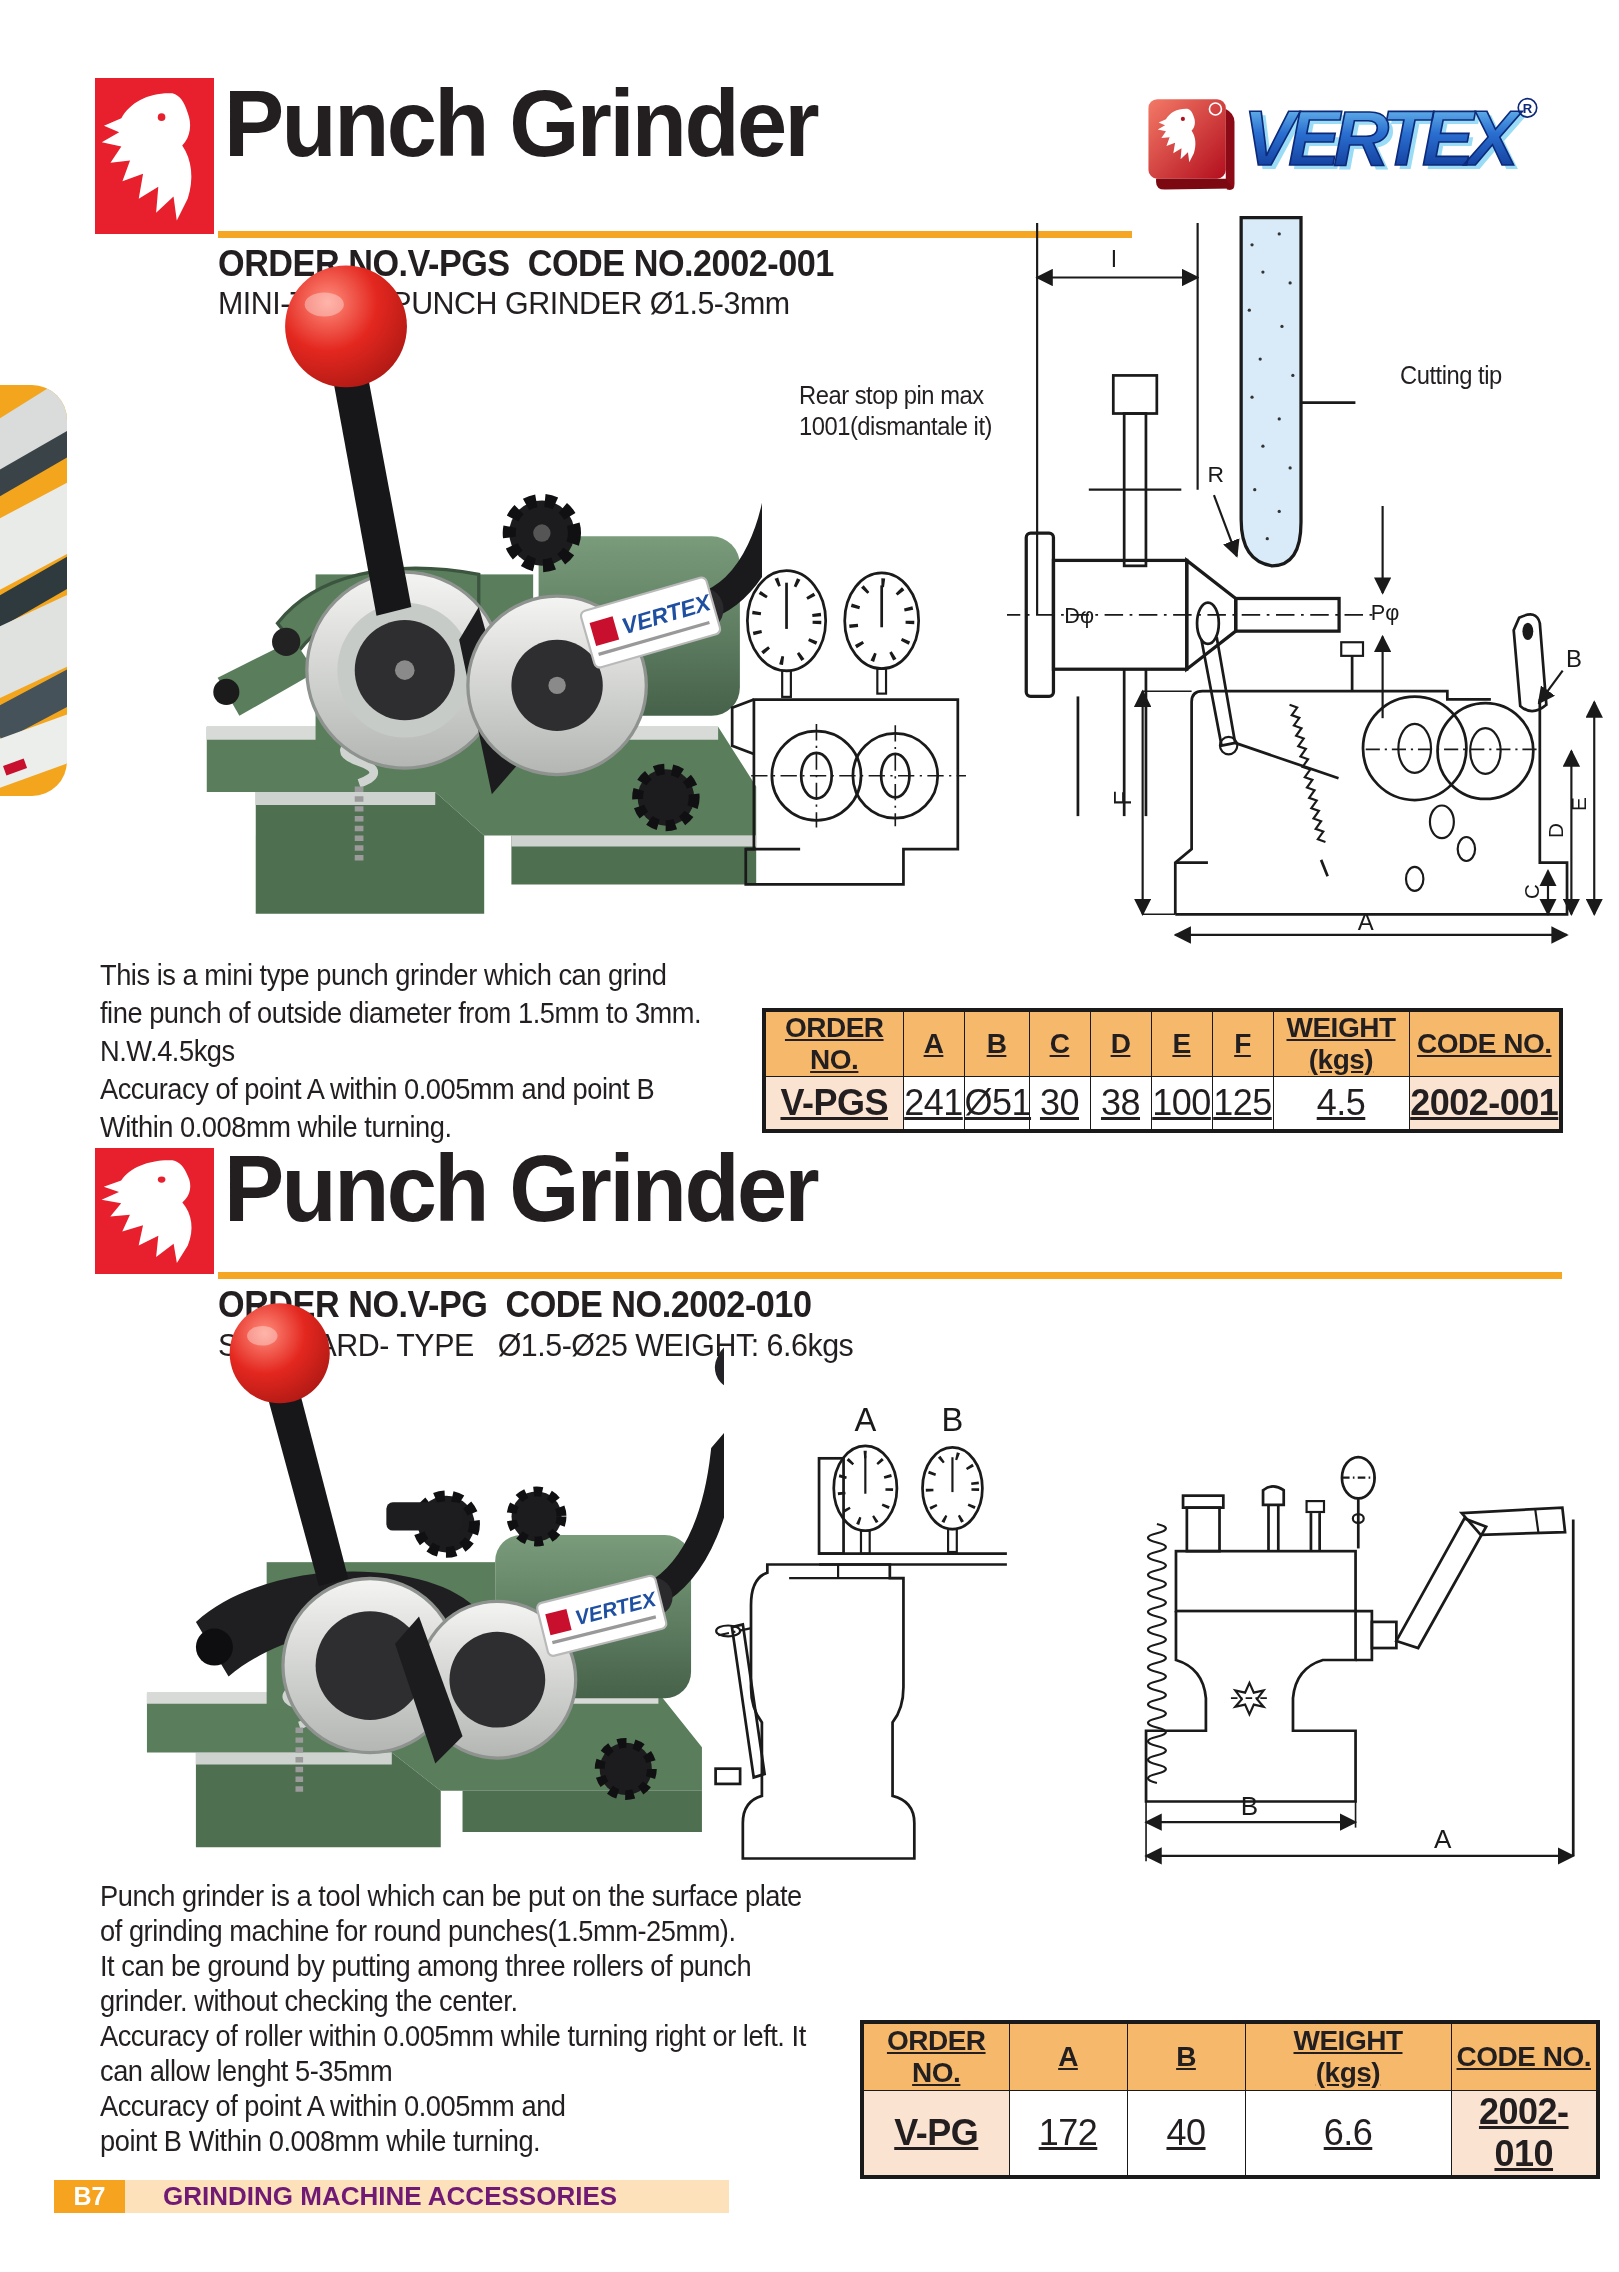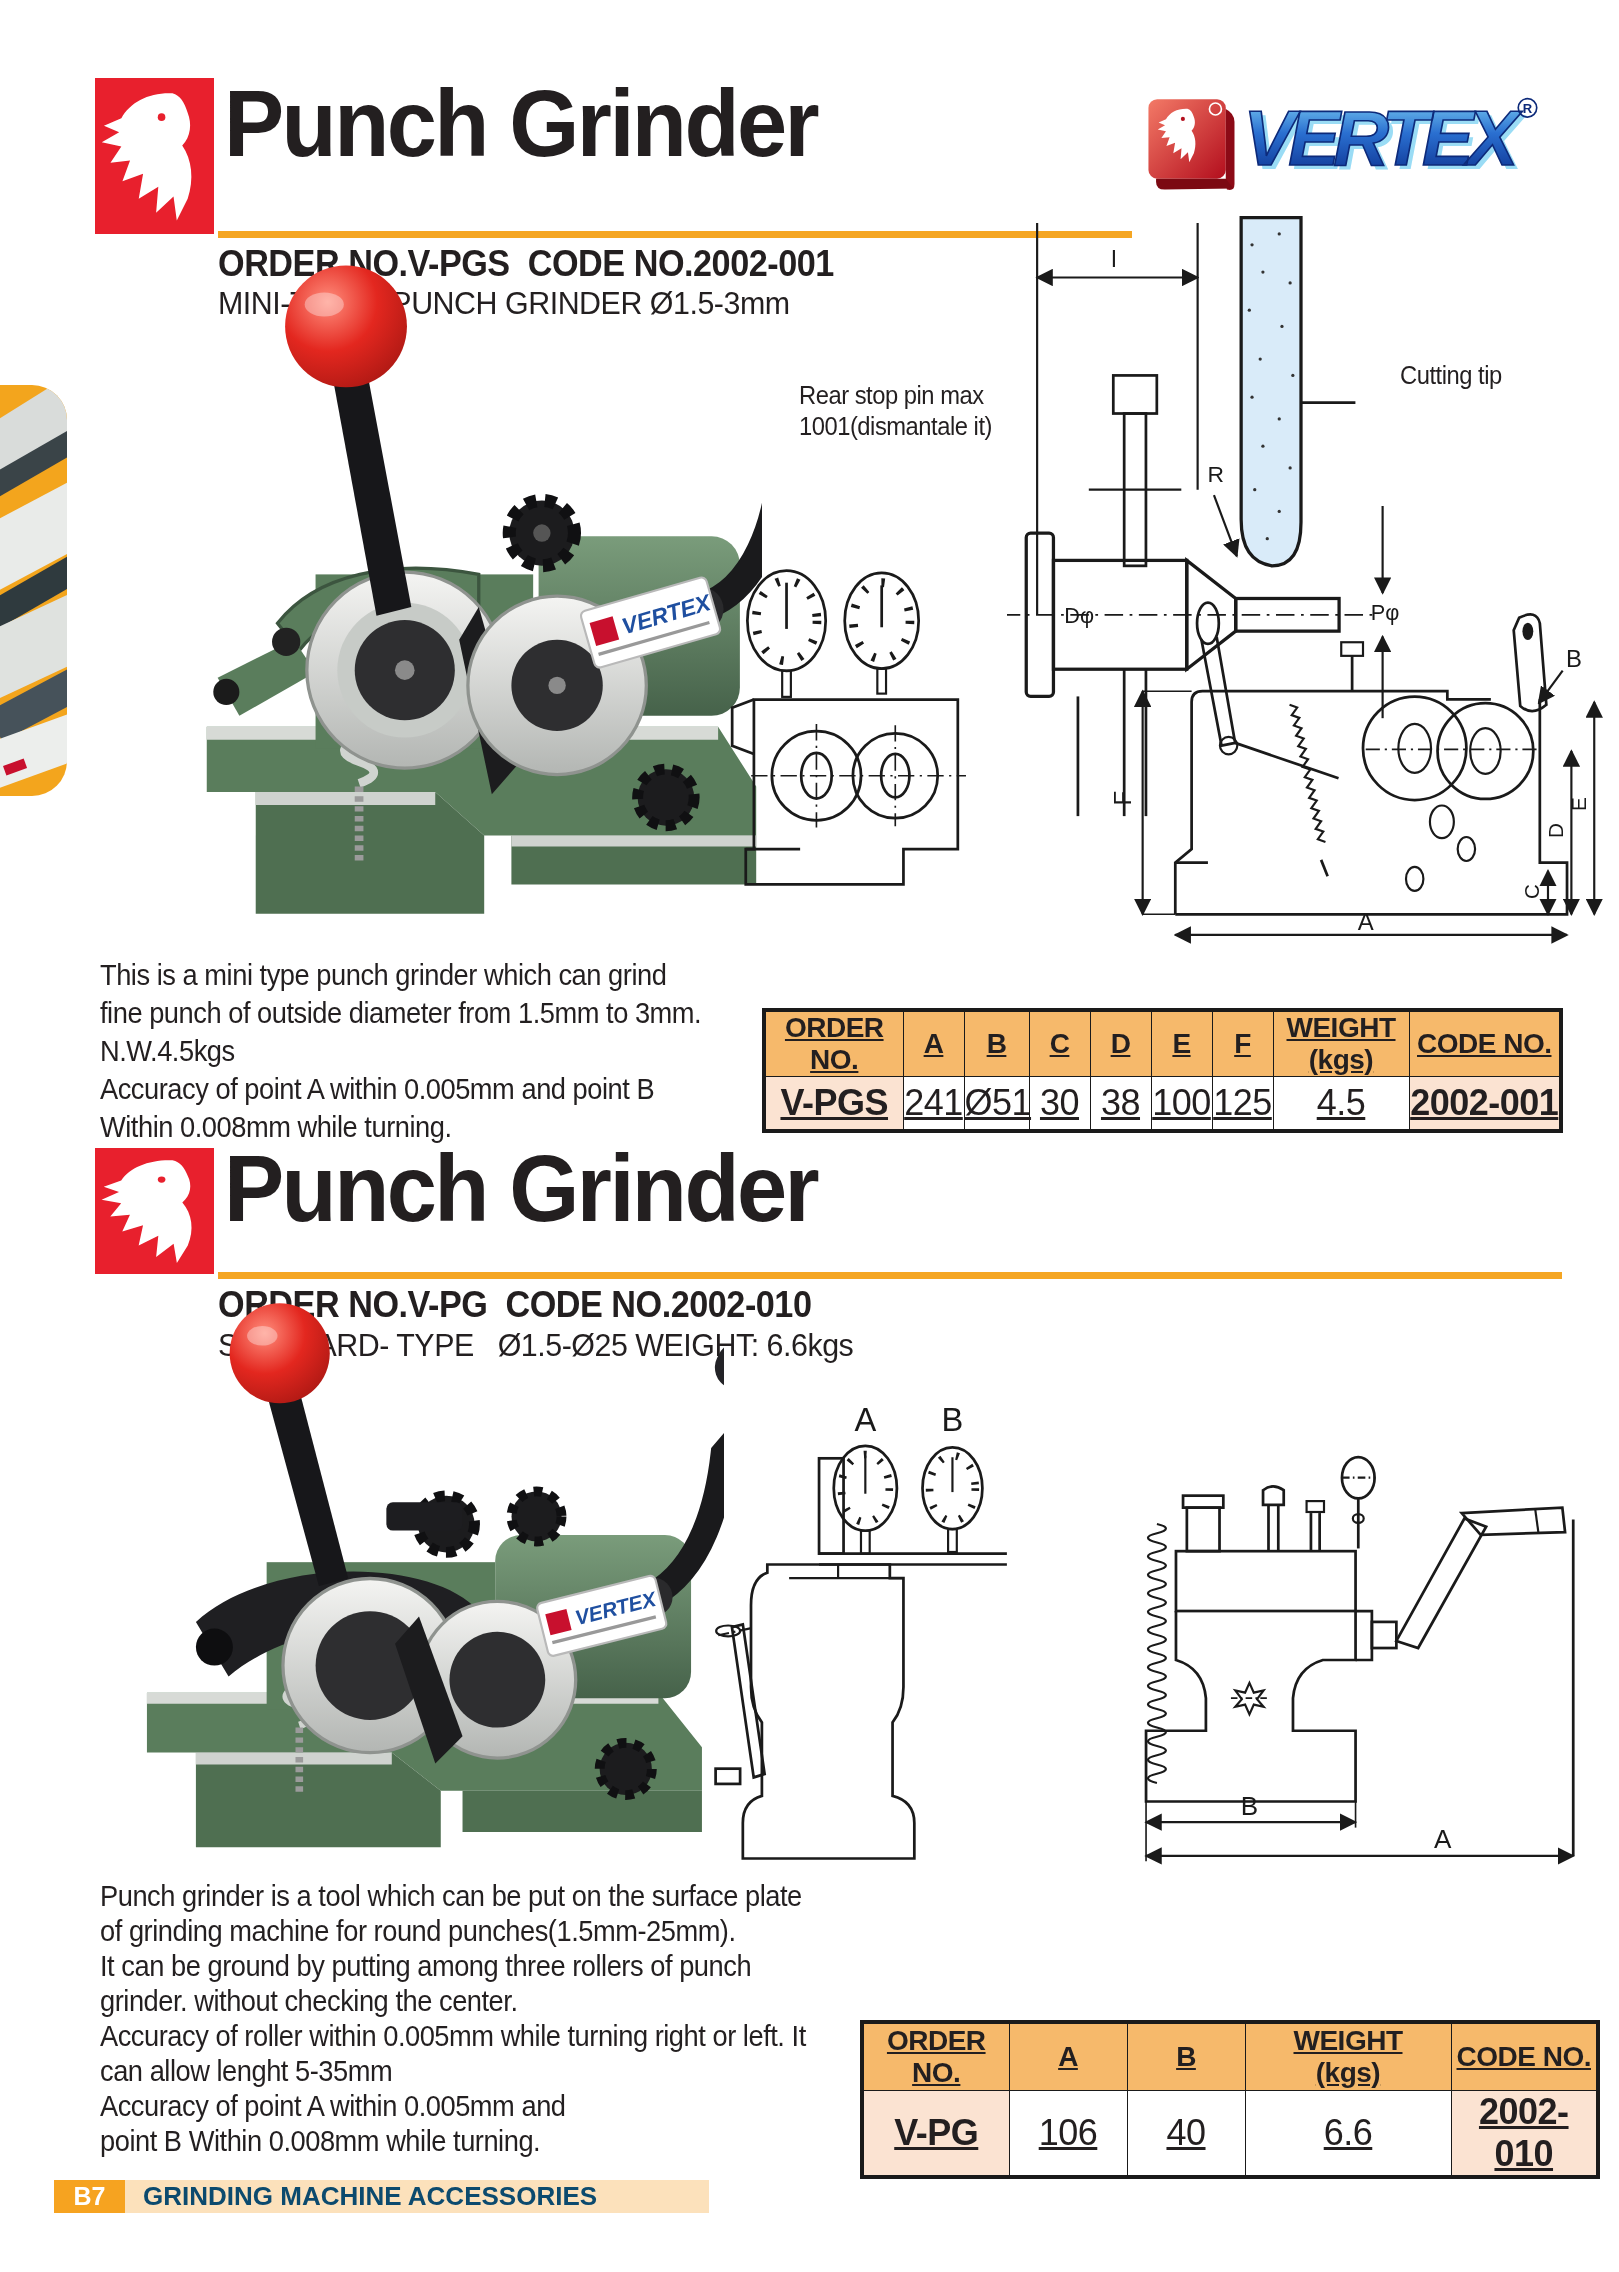--- a/index.html
+++ b/index.html
@@ -39,22 +39,22 @@
   .spec-table td.tint{background:#fbe3d2;font-weight:bold;}
   .spec-table td:not(.tint){font-weight:normal;}
 
   
   .sidebar{background:#f3a51d;border-radius:0 35px 35px 0;overflow:hidden;}
   .sidebar .shape{position:absolute;}
 
   
   .footer-code{background:#f6a320;color:#fff;font-weight:bold;font-size:25px;
         display:flex;align-items:center;justify-content:center;}
-  .footer-bar{background:#fce1bb;color:#0c4a6e;font-weight:bold;font-size:26px;
-        display:flex;align-items:center;padding-left:18px;letter-spacing:0;}
+  .footer-bar{background:#fce1bb;color:#701a75;font-weight:bold;font-size:26px;
+        display:flex;align-items:center;padding-left:38px;letter-spacing:0;}
 
   svg text{font-family:"Liberation Sans",sans-serif;}
 </style>
 </head>
 <body>
 
 <div id="page">
 
   <div class="abs eagle-box" style="left:95px;top:78px;width:119px;height:156px;">
     <svg width="119" height="156" viewBox="0 0 218 287">
@@ -538,21 +538,21 @@
       <th>ORDER
 NO.</th>
       <th>A</th>
       <th>B</th>
       <th>WEIGHT
 (kgs)</th>
       <th>CODE NO.</th>
     </tr>
     <tr style="height:57px;">
       <td class="tint">V-PG</td>
-      <td>106</td>
+      <td>172</td>
       <td>40</td>
       <td>6.6</td>
       <td class="tint">2002-010</td>
     </tr>
   </tbody>
     </table>
 
   <div class="abs footer-code" style="left:54px;top:2180px;width:71px;height:33px;">B7</div>
   <div class="abs footer-bar" style="left:125px;top:2180px;width:566px;height:33px;">GRINDING MACHINE ACCESSORIES</div>
 

